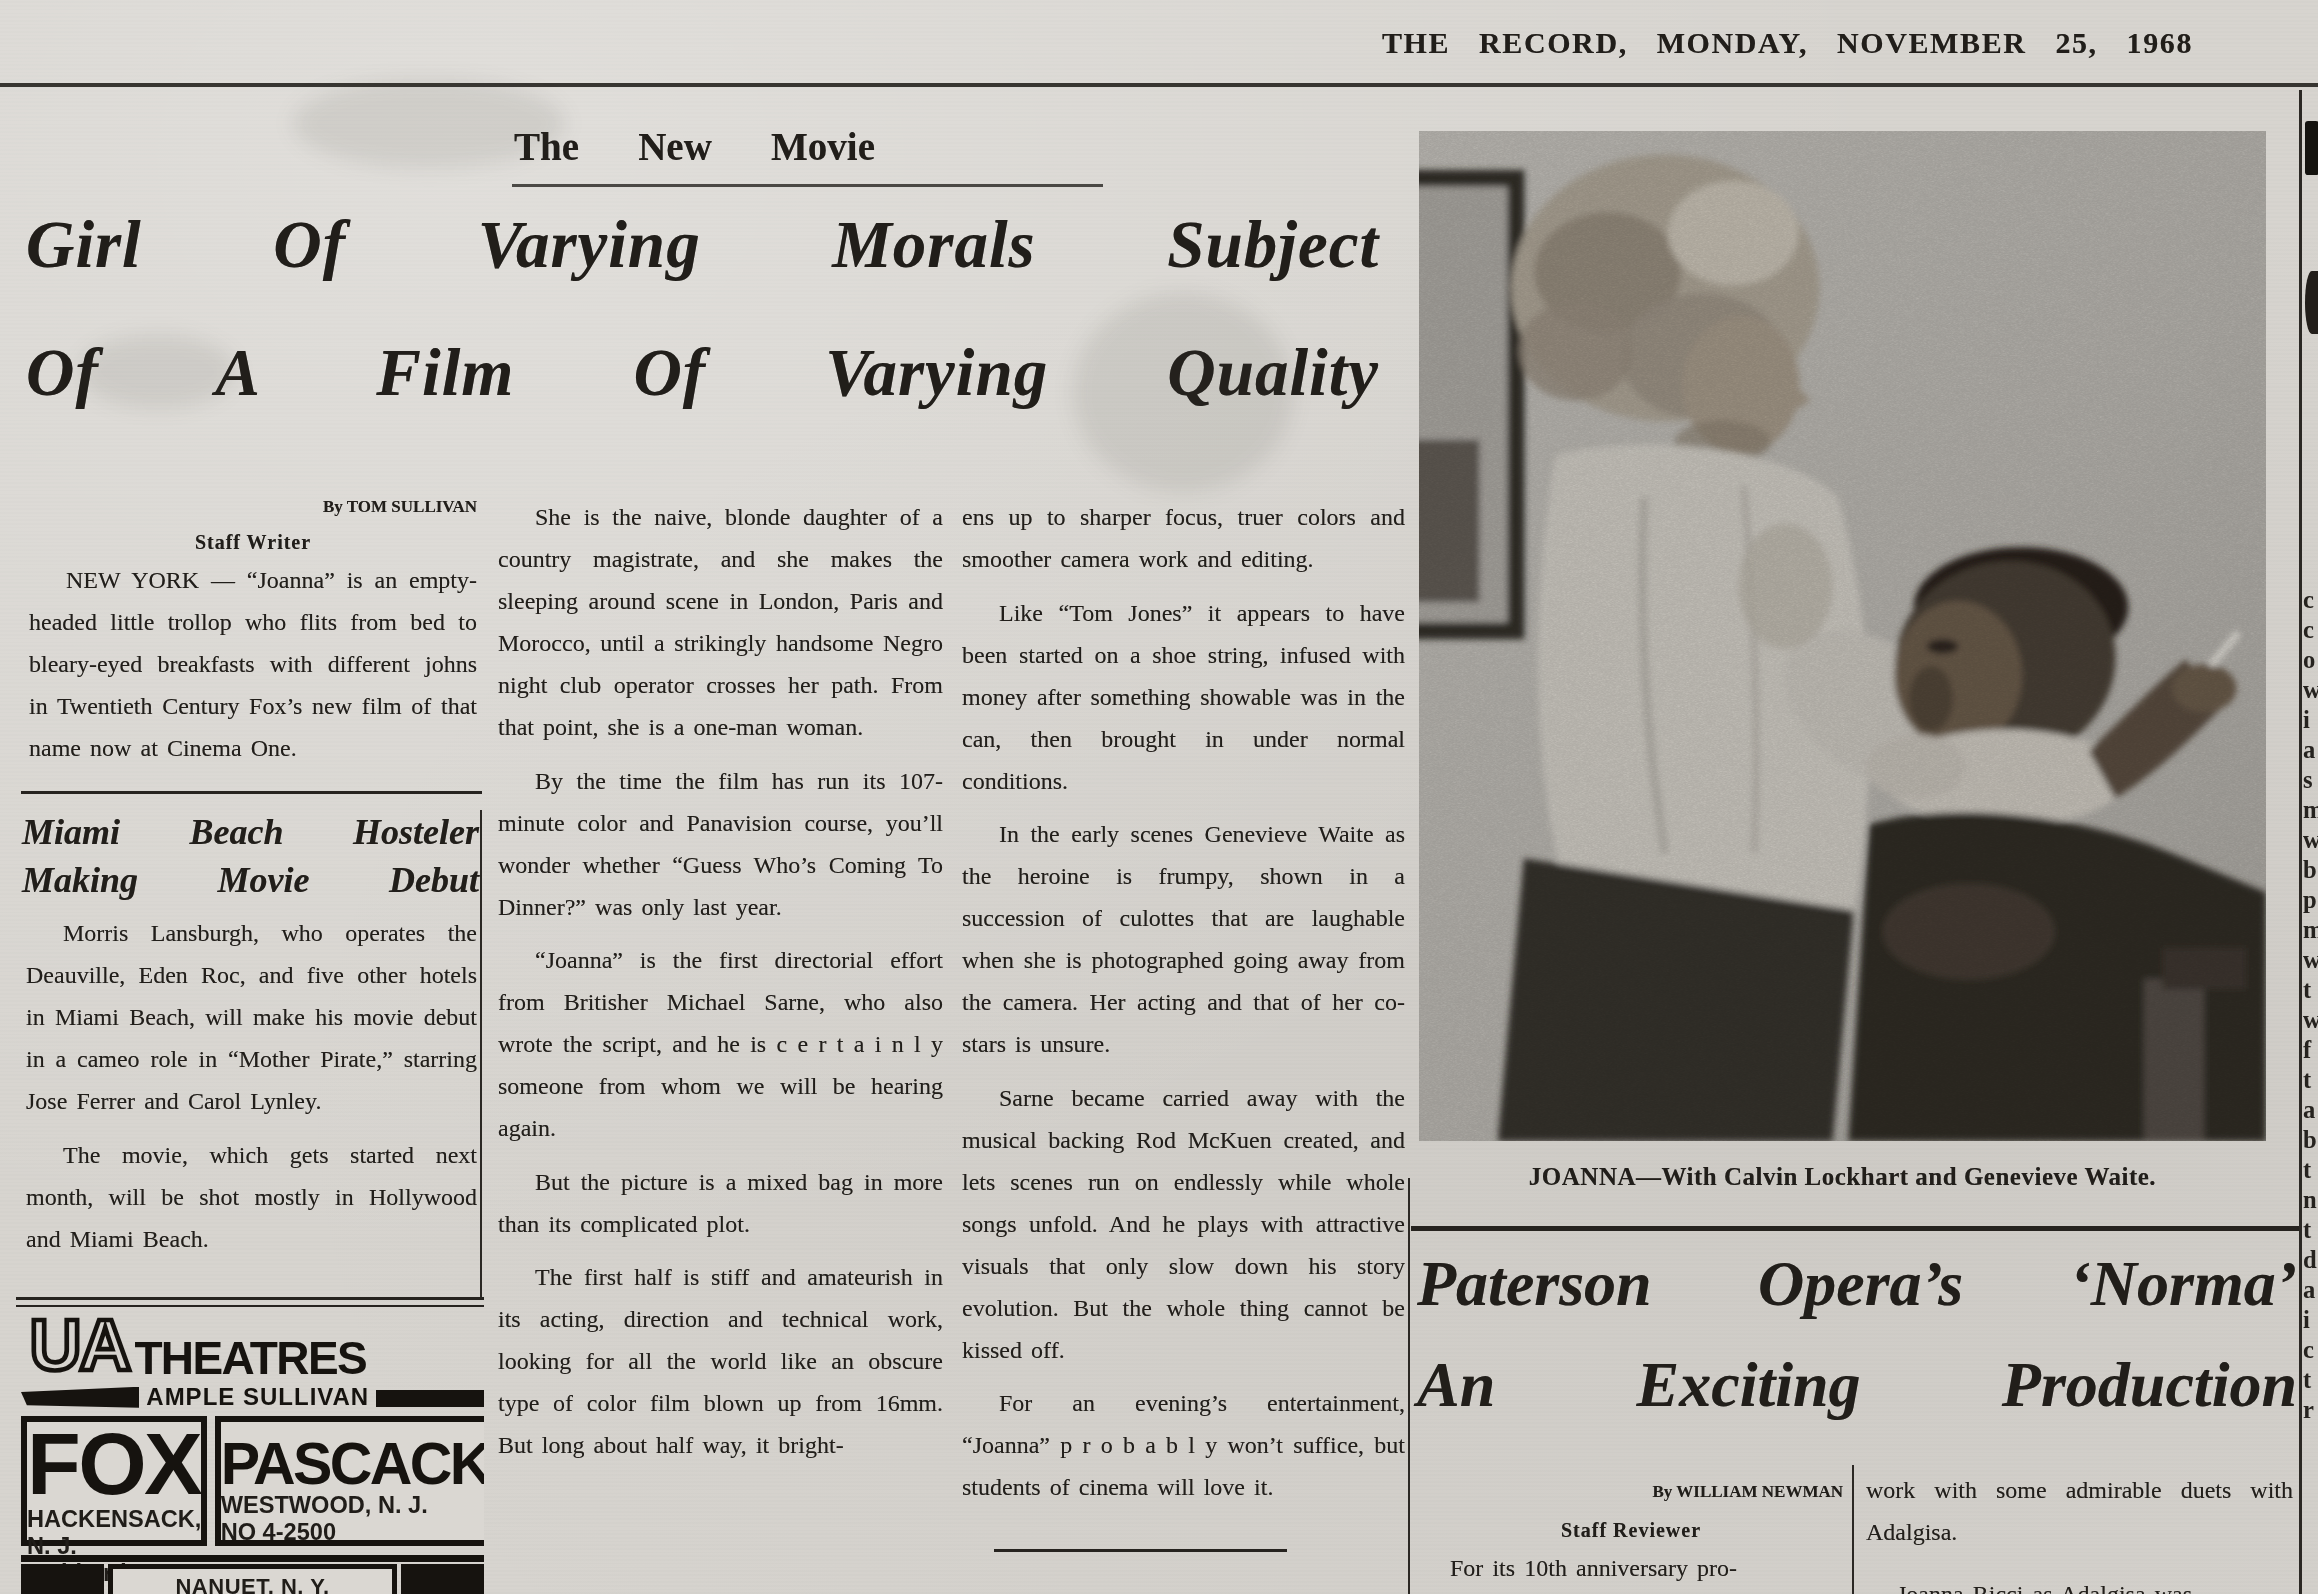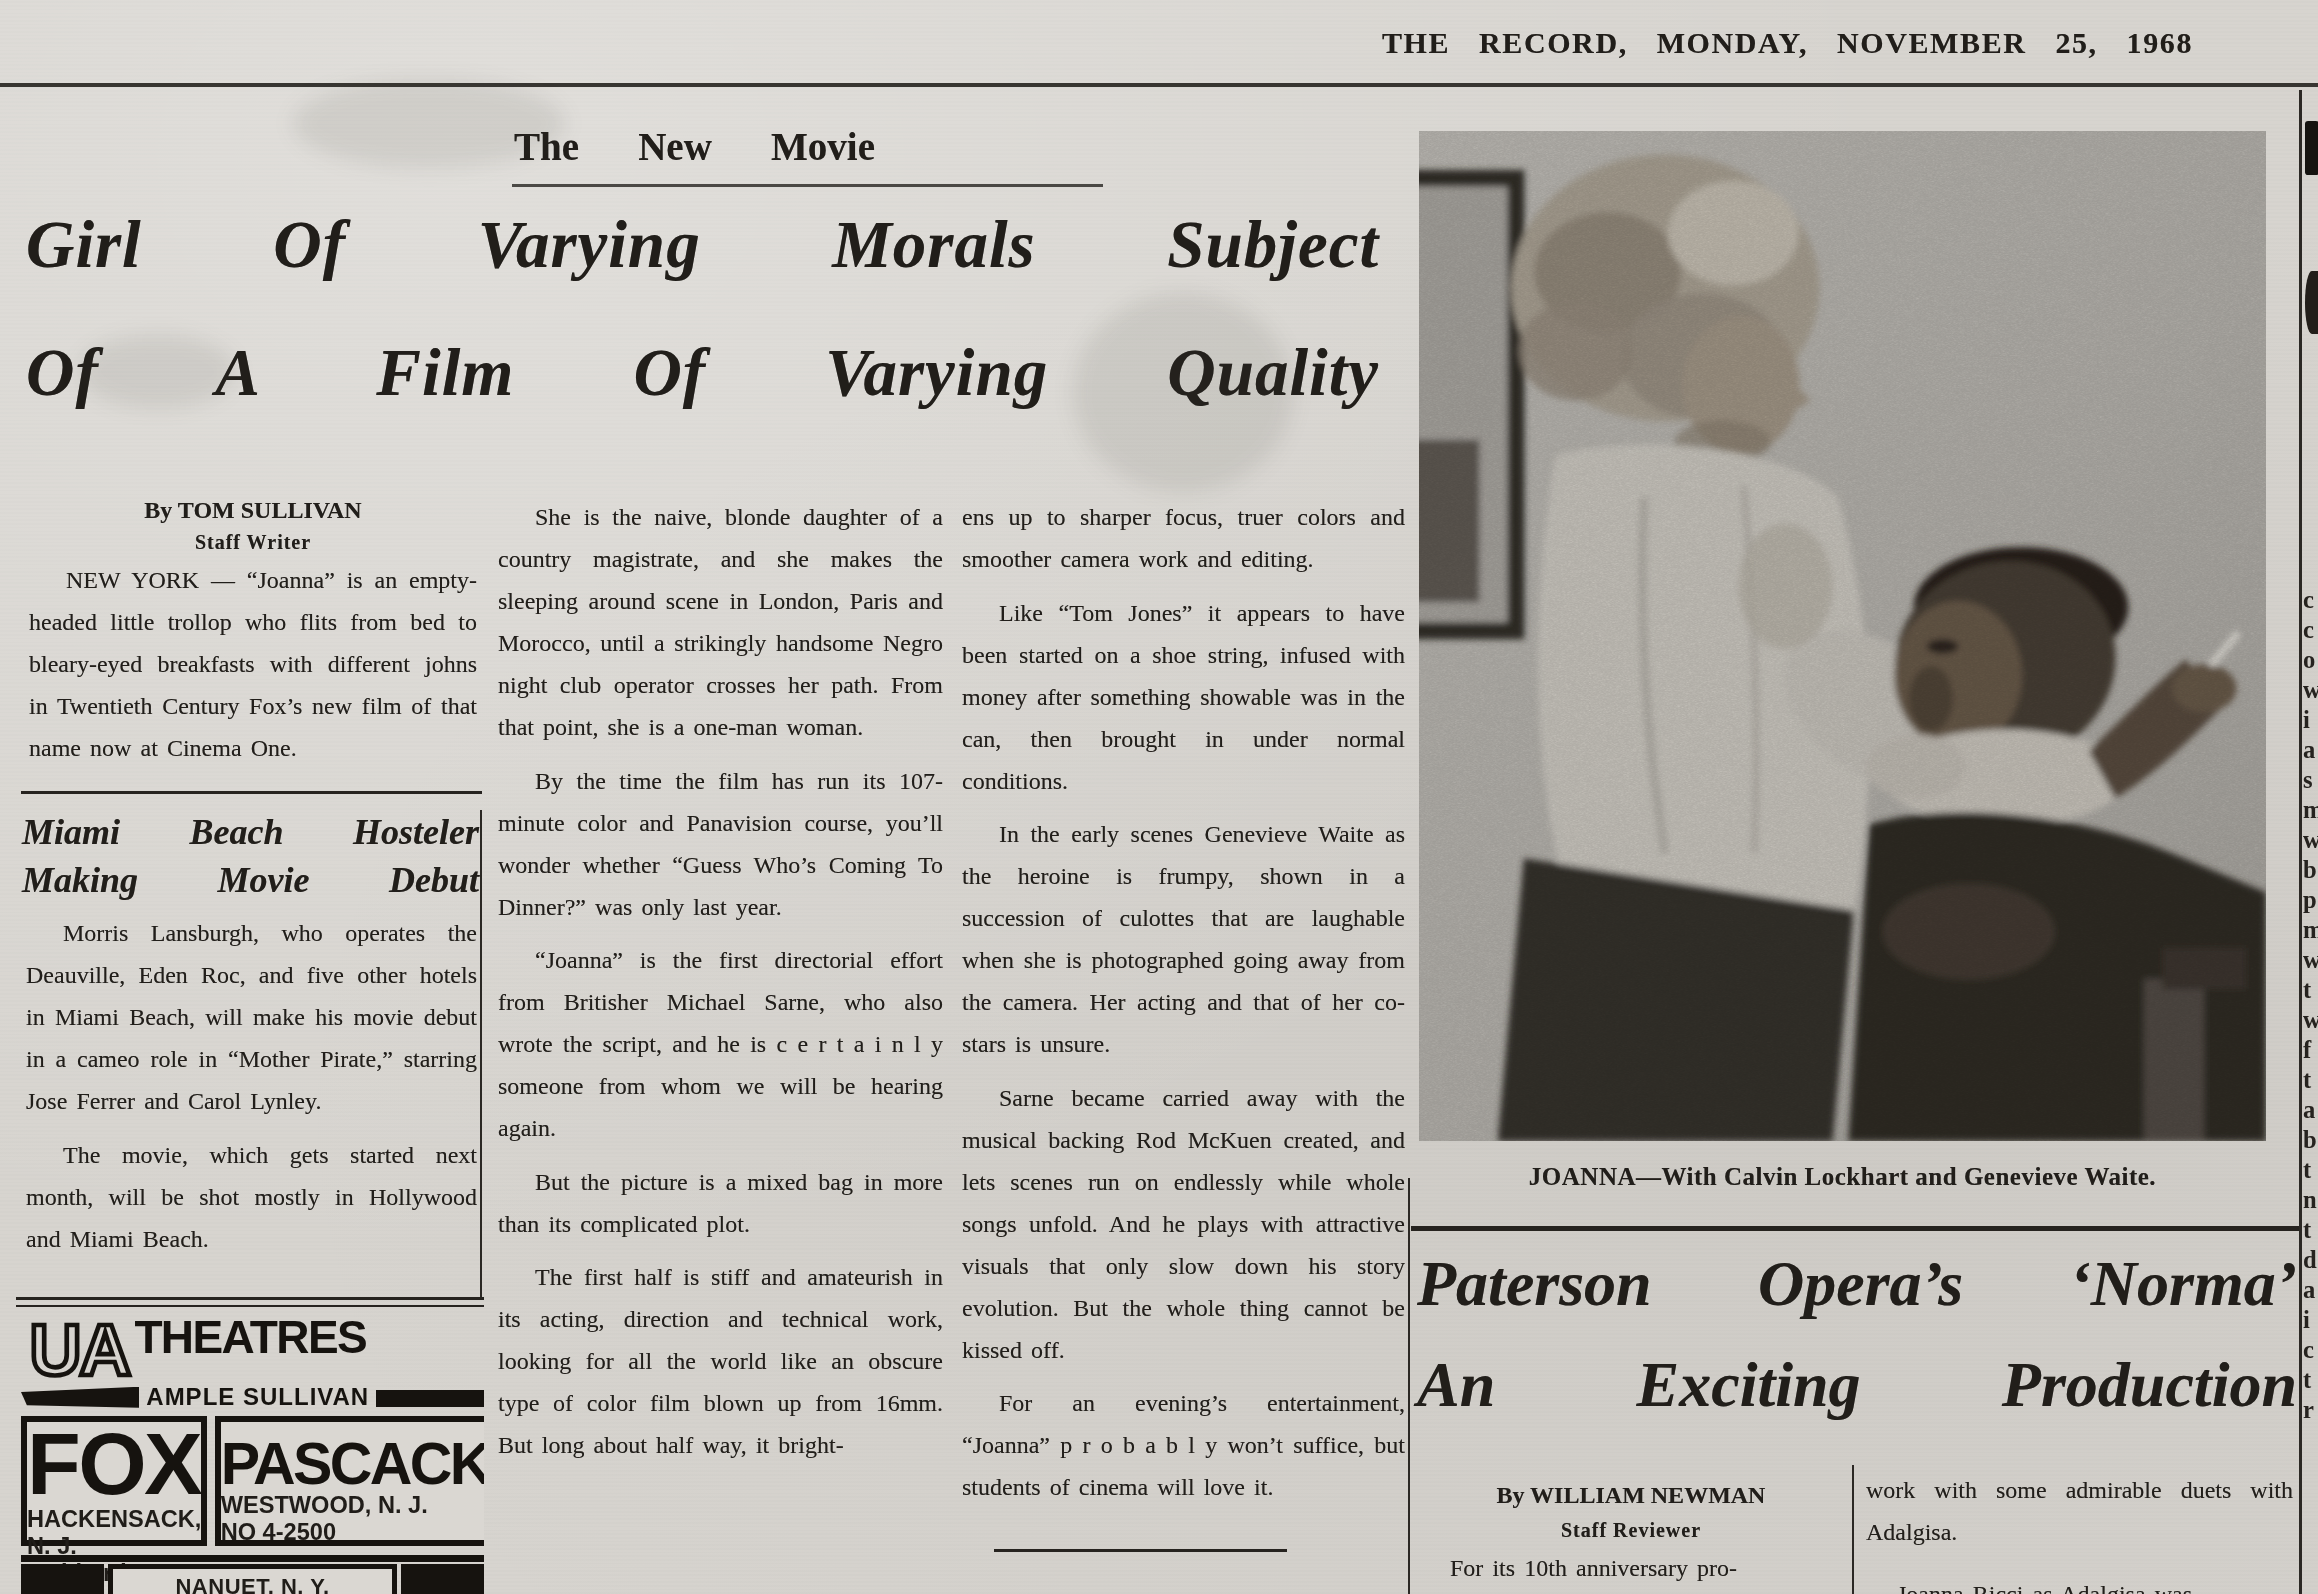--- a/index.html
+++ b/index.html
@@ -20,34 +20,34 @@
   .rule-h{position:absolute;background:#26231f;}
   .rule-v{position:absolute;background:#2b2824;}
   .soft{text-shadow:0 0 0.5px rgba(20,18,15,.45);}
   .justlast{text-align:justify;text-align-last:justify;}
   .masthead{
     font-weight:bold;font-size:30px;letter-spacing:1.6px;word-spacing:7.3px;
   }
   .kicker{font-weight:bold;font-size:39px;word-spacing:10.5px;}
   .headline{font-style:italic;font-weight:bold;font-size:67px;line-height:1.1;letter-spacing:1px;}
   .headline2{font-style:italic;font-weight:bold;font-size:64px;line-height:1.1;}
-  .byline{font-weight:bold;font-size:24px;text-align:center;}
+  .byline{font-weight:bold;font-size:17px;text-align:right;}
   .staffline{font-weight:bold;font-size:20px;text-align:center;letter-spacing:1px;}
   .bodycol p{
     margin:0 0 11.5px 0;
     font-size:24px;line-height:42px;
     text-align:justify;text-indent:37px;word-spacing:3.1px;
     text-shadow:0 0 0.5px rgba(20,18,15,.4);
   }
   .bodycol p.noindent{text-indent:0;}
   .subhead{font-style:italic;font-weight:bold;font-size:36px;line-height:1.2;}
   .caption{font-weight:bold;font-size:25px;text-align:center;letter-spacing:0.5px;}
   
   .ad{left:21px;top:1314px;width:463px;height:281px;overflow:hidden;font-family:"Liberation Sans",sans-serif;}
-  .ad-logo-row{display:flex;margin-left:8.4px;height:67px;}
+  .ad-logo-row{display:flex;align-items:flex-end;margin-left:8.4px;height:67px;}
   .ad-ua{
     font-size:72px;font-weight:900;line-height:1;
     color:#d7d4cf;-webkit-text-stroke:4.7px #16130f;letter-spacing:-2.1px;
   }
   .ad-theatres{font-size:46px;font-weight:900;line-height:1;letter-spacing:-1.6px;color:#16130f;margin-left:5.2px;}
   .ad-tagline-row{display:flex;align-items:center;margin-top:4.2px;height:24px;}
   .ad-trap{width:118px;height:21px;background:#16130f;clip-path:polygon(0 25%,100% 0,100% 100%,5% 88%);}
   .ad-tagline{font-size:24px;font-weight:900;letter-spacing:1px;padding:0 7.3px;color:#16130f;}
   .ad-bar{flex:1;height:16.7px;background:#16130f;margin-top:3.1px;}
   .ad-boxes{display:flex;gap:7.3px;margin-top:7.3px;}

